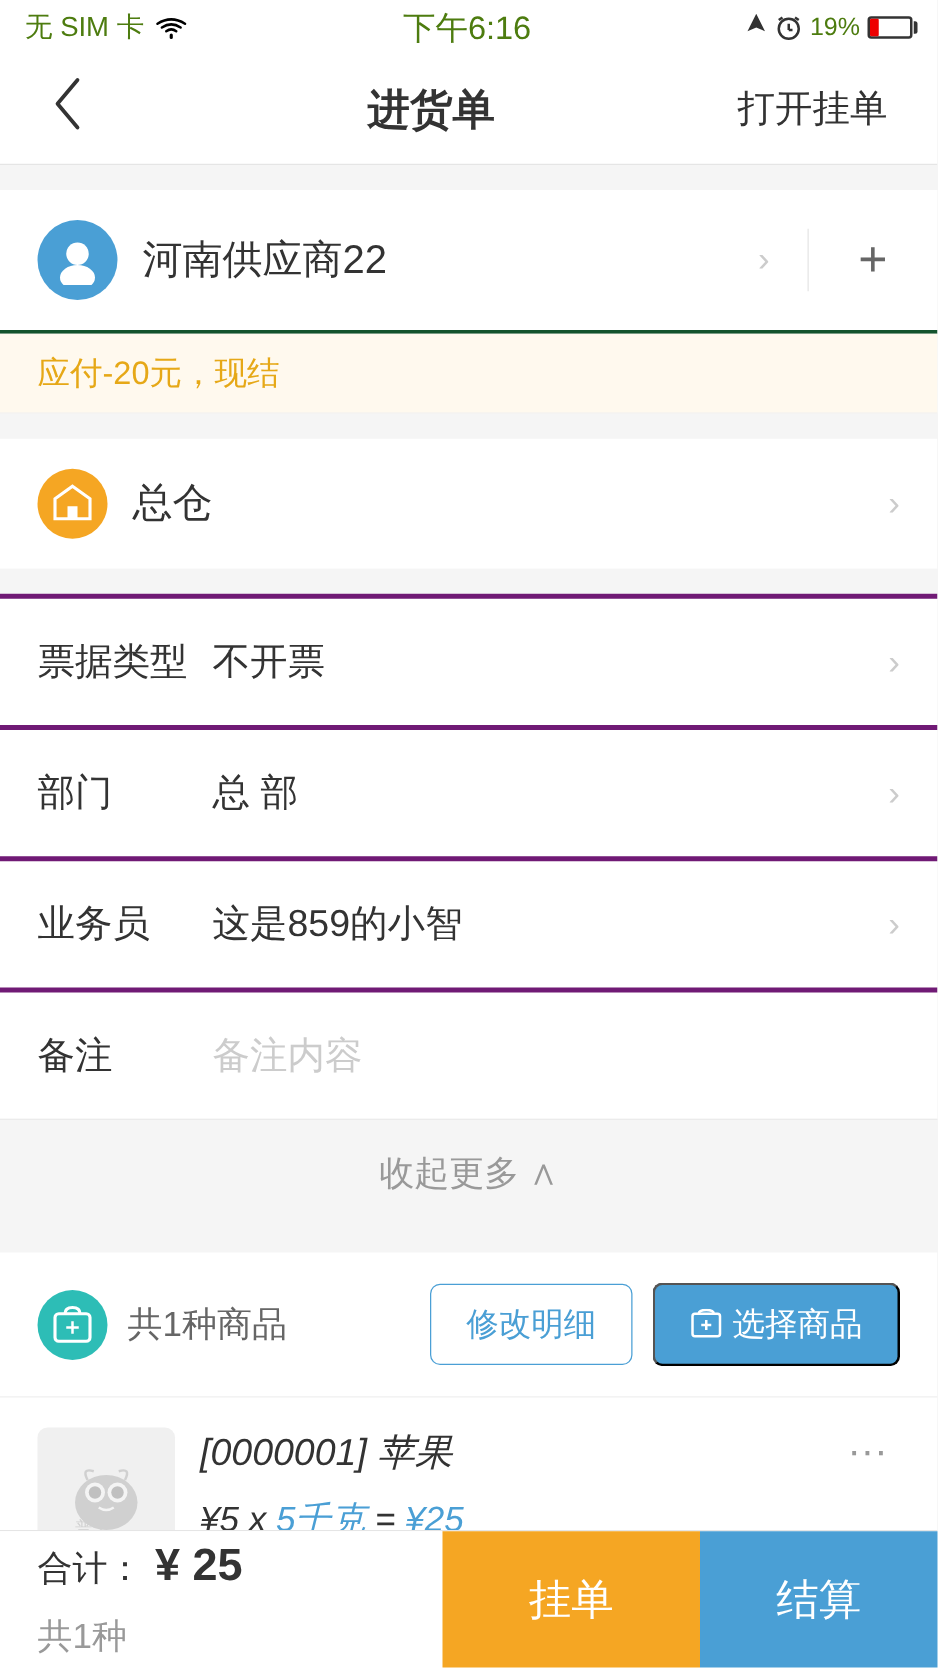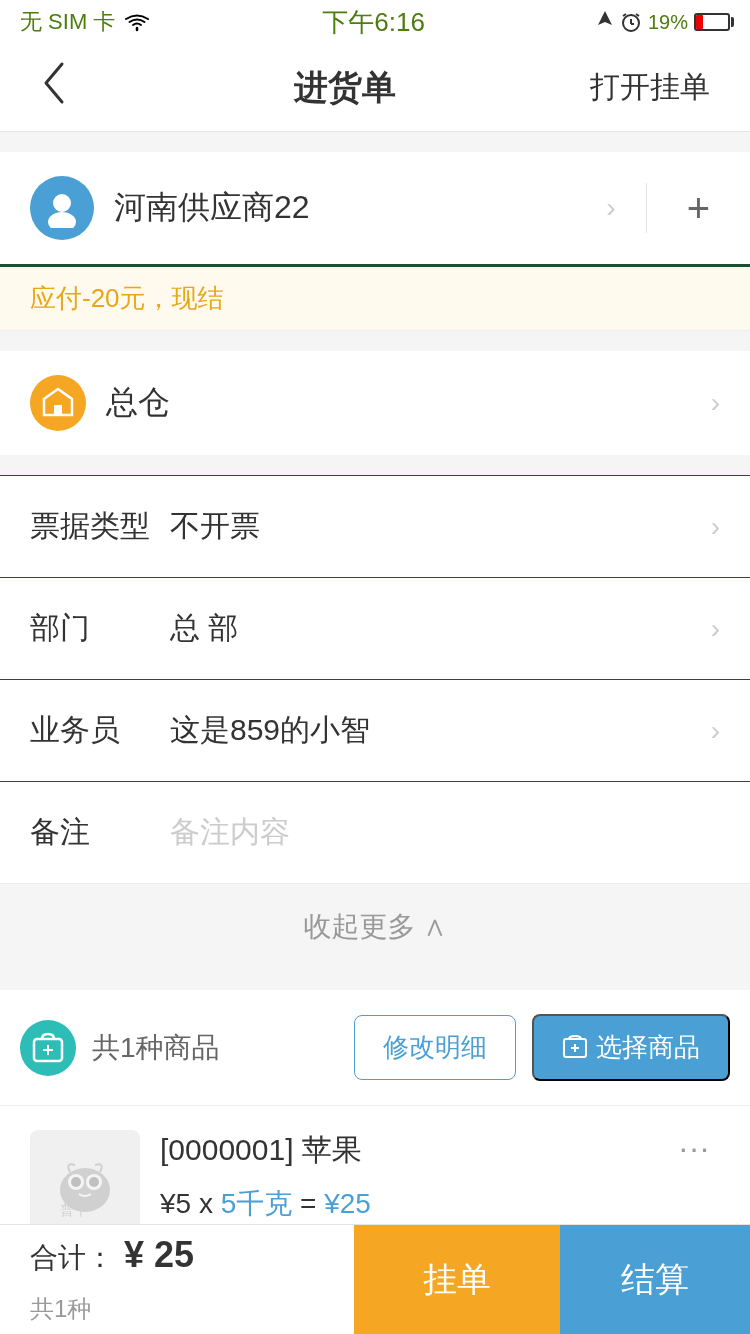--- a/index.html
+++ b/index.html
@@ -164,21 +164,21 @@
       font-size: 32px;
       color: #333;
     }
 
     
     .form-row {
       display: flex;
       align-items: center;
       background: #fff;
       padding: 30px 30px;
-      border-top: 1px solid #701a75;
+      border-top: 4px solid #701a75;
       min-height: 90px;
     }
     .form-label {
       font-size: 30px;
       color: #333;
       width: 120px;
       flex-shrink: 0;
     }
     .form-value {
       flex: 1;
@@ -201,21 +201,21 @@
       font-size: 28px;
       color: #999;
       border-top: 1px solid #ebebeb;
     }
 
     
     .product-header {
       display: flex;
       align-items: center;
       background: #fff;
-      padding: 24px 20px;
+      padding: 24px 30px;
       margin-top: 0;
     }
     .product-icon {
       width: 56px;
       height: 56px;
       border-radius: 50%;
       background: #2dbdb6;
       display: flex;
       align-items: center;
       justify-content: center;
@@ -268,20 +268,21 @@
       display: flex;
       align-items: center;
       justify-content: center;
       overflow: hidden;
     }
     .owl-icon {
       opacity: 0.3;
     }
     .product-info {
       flex: 1;
+      font-style: italic;
     }
     .product-name {
       font-size: 30px;
       color: #333;
       margin-bottom: 14px;
     }
     .product-price {
       font-size: 28px;
       color: #333;
     }
@@ -325,21 +326,21 @@
       display: flex;
       align-items: baseline;
       gap: 10px;
     }
     .total-amount {
       font-size: 36px;
       font-weight: 600;
       color: #333;
     }
     .total-count {
-      font-size: 24px;
+      font-size: 28px;
       color: #999;
       margin-top: 16px;
     }
     .btn-pending {
       width: 206px;
       background: #f5a623;
       color: #fff;
       font-size: 34px;
       font-weight: 500;
       display: flex;

